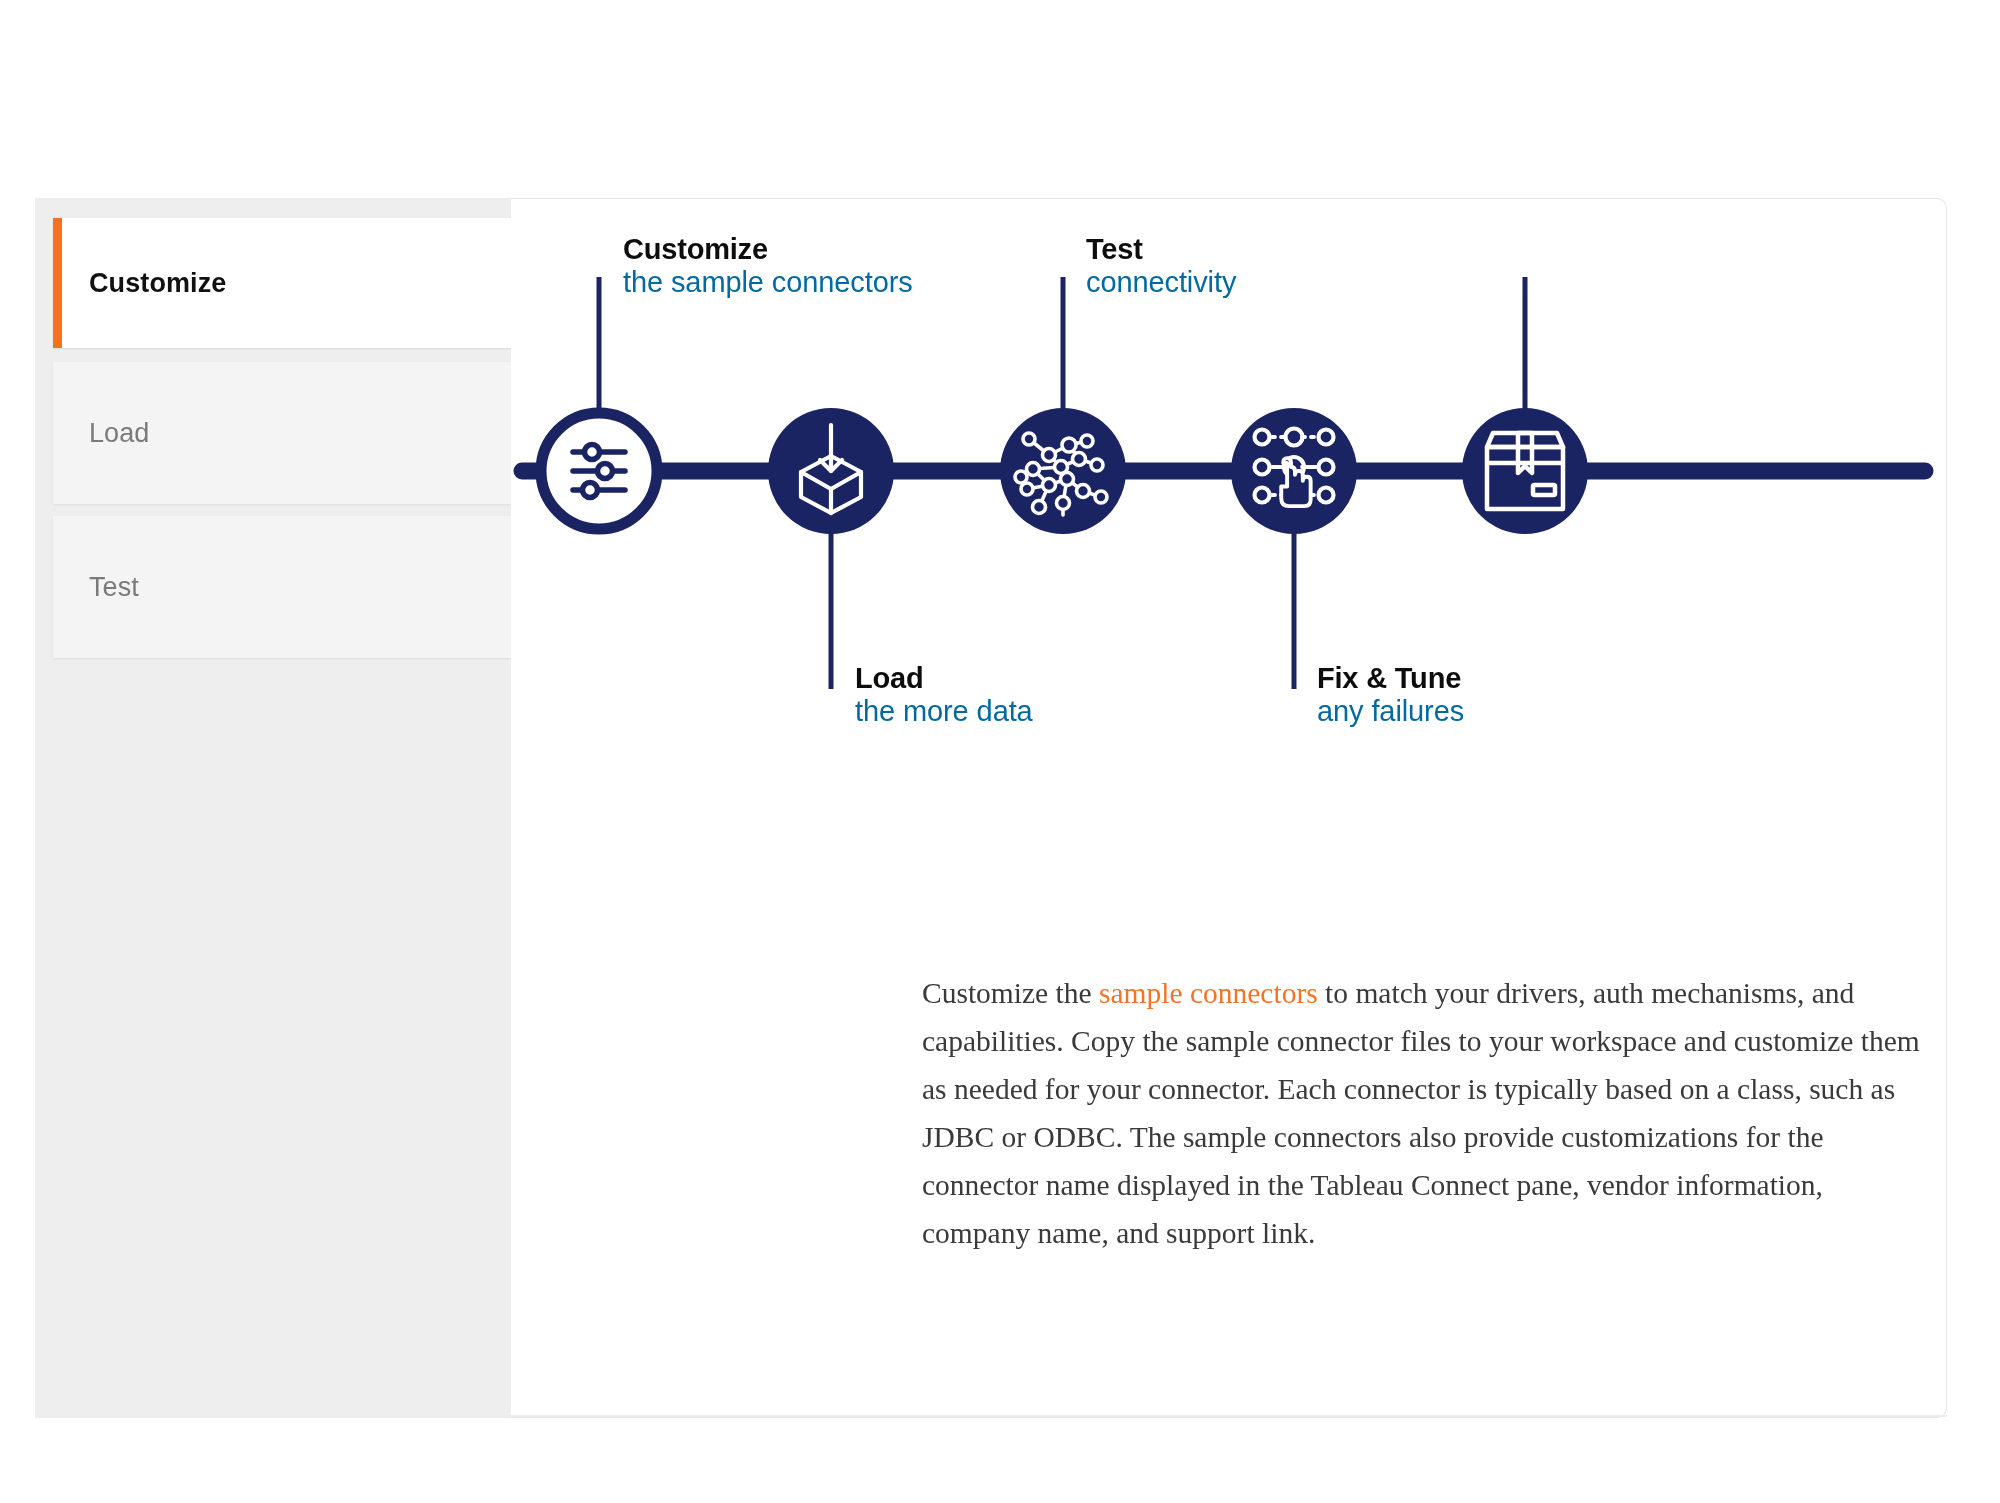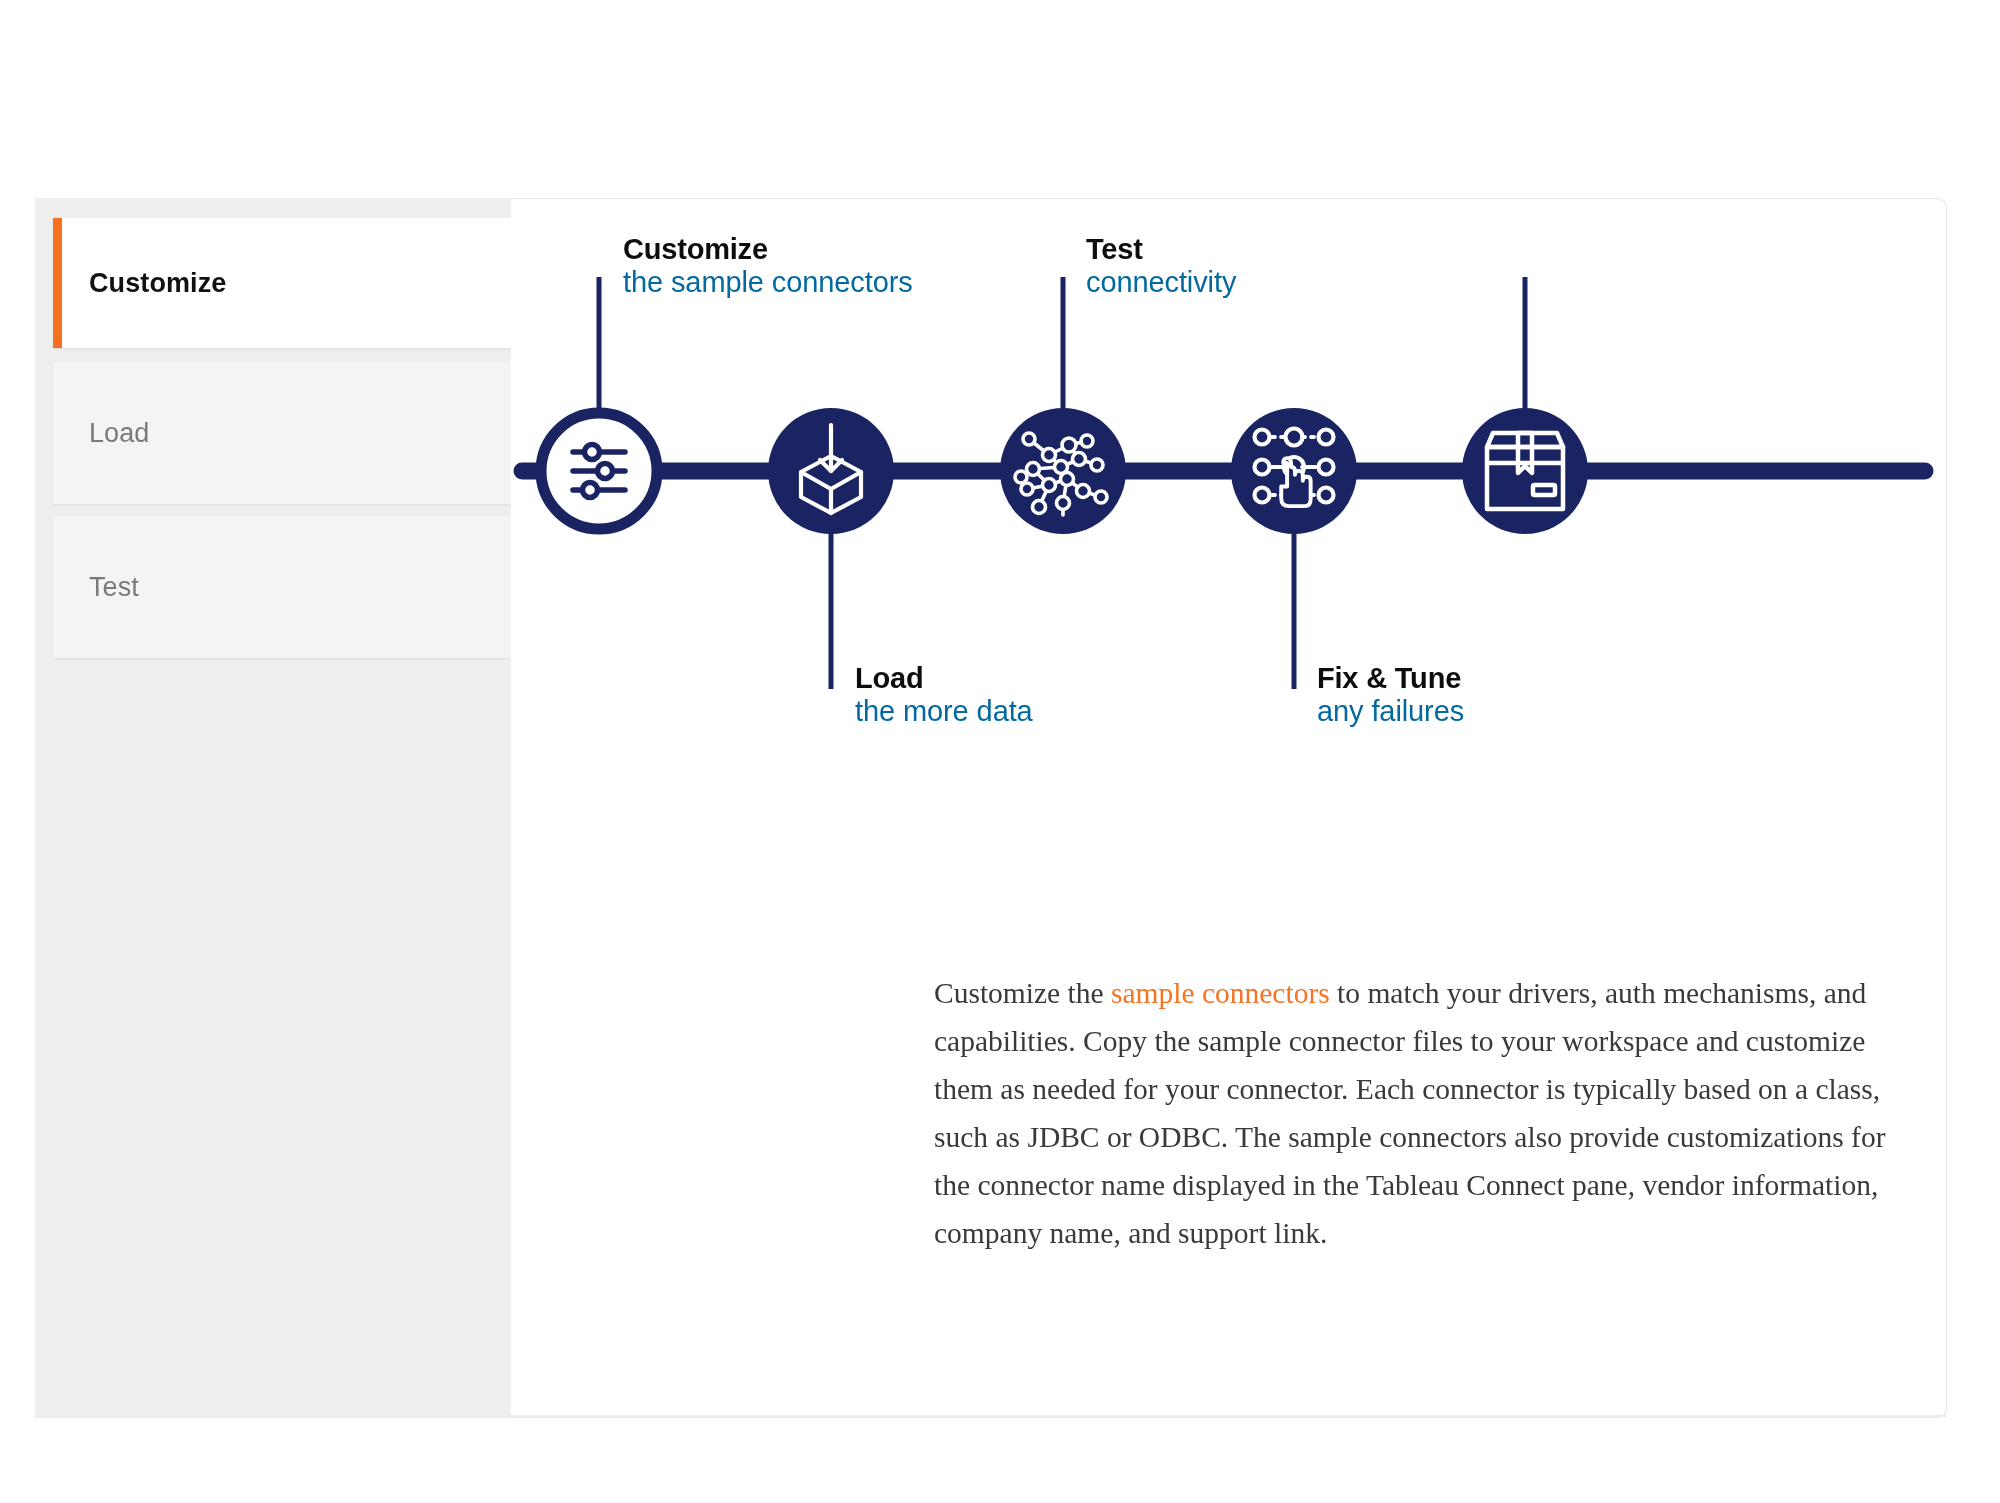--- a/index.html
+++ b/index.html
@@ -130,21 +130,21 @@
   .body-copy {
     position: absolute;
     left: 407px;
     top: 770px;
     width: 1010px;
     font-family: "Liberation Serif", serif;
     font-size: 29.5px;
     line-height: 48px;
     color: #3a3a3a;
   }
-  .body-copy p { margin: 0 0 47px 16px; }
+  .body-copy p { margin: 0 0 47px 4px; }
   .body-copy a,
   .body-copy .lnk {
     color: #f57322;
     text-decoration: none;
     cursor: pointer;
   }
 
   .bottom-rule {
     position: absolute;
     left: 35px;

